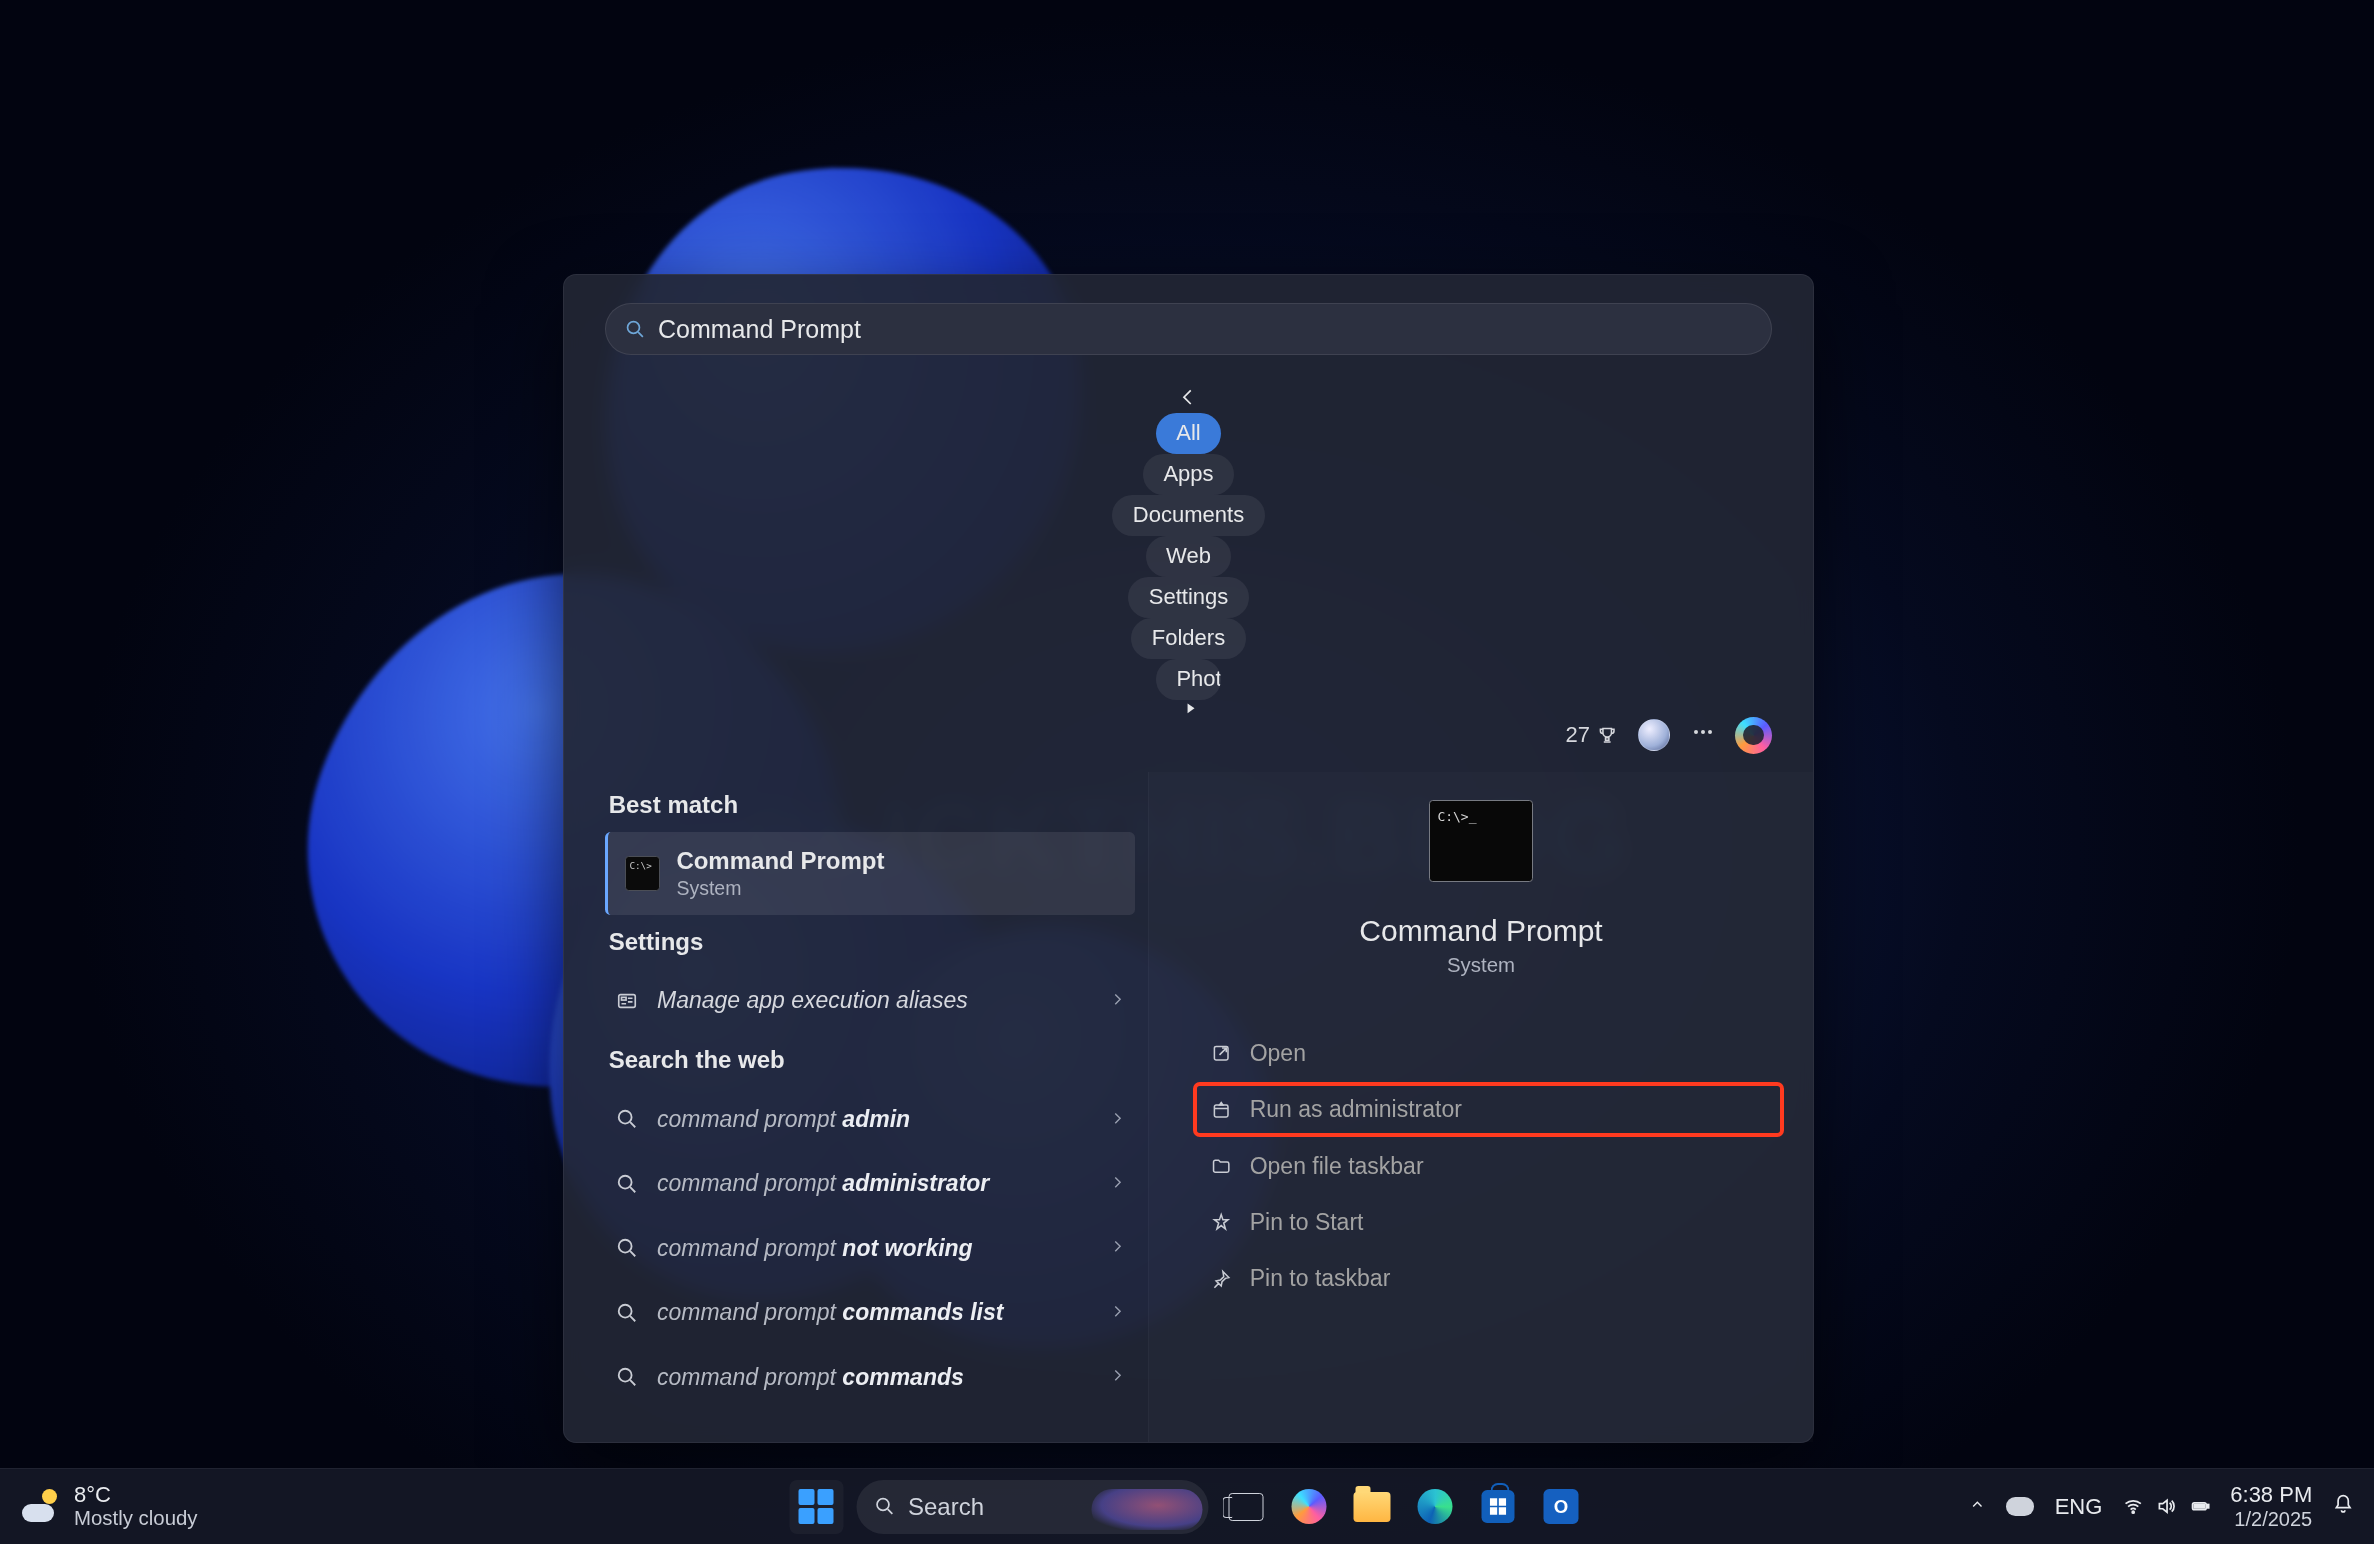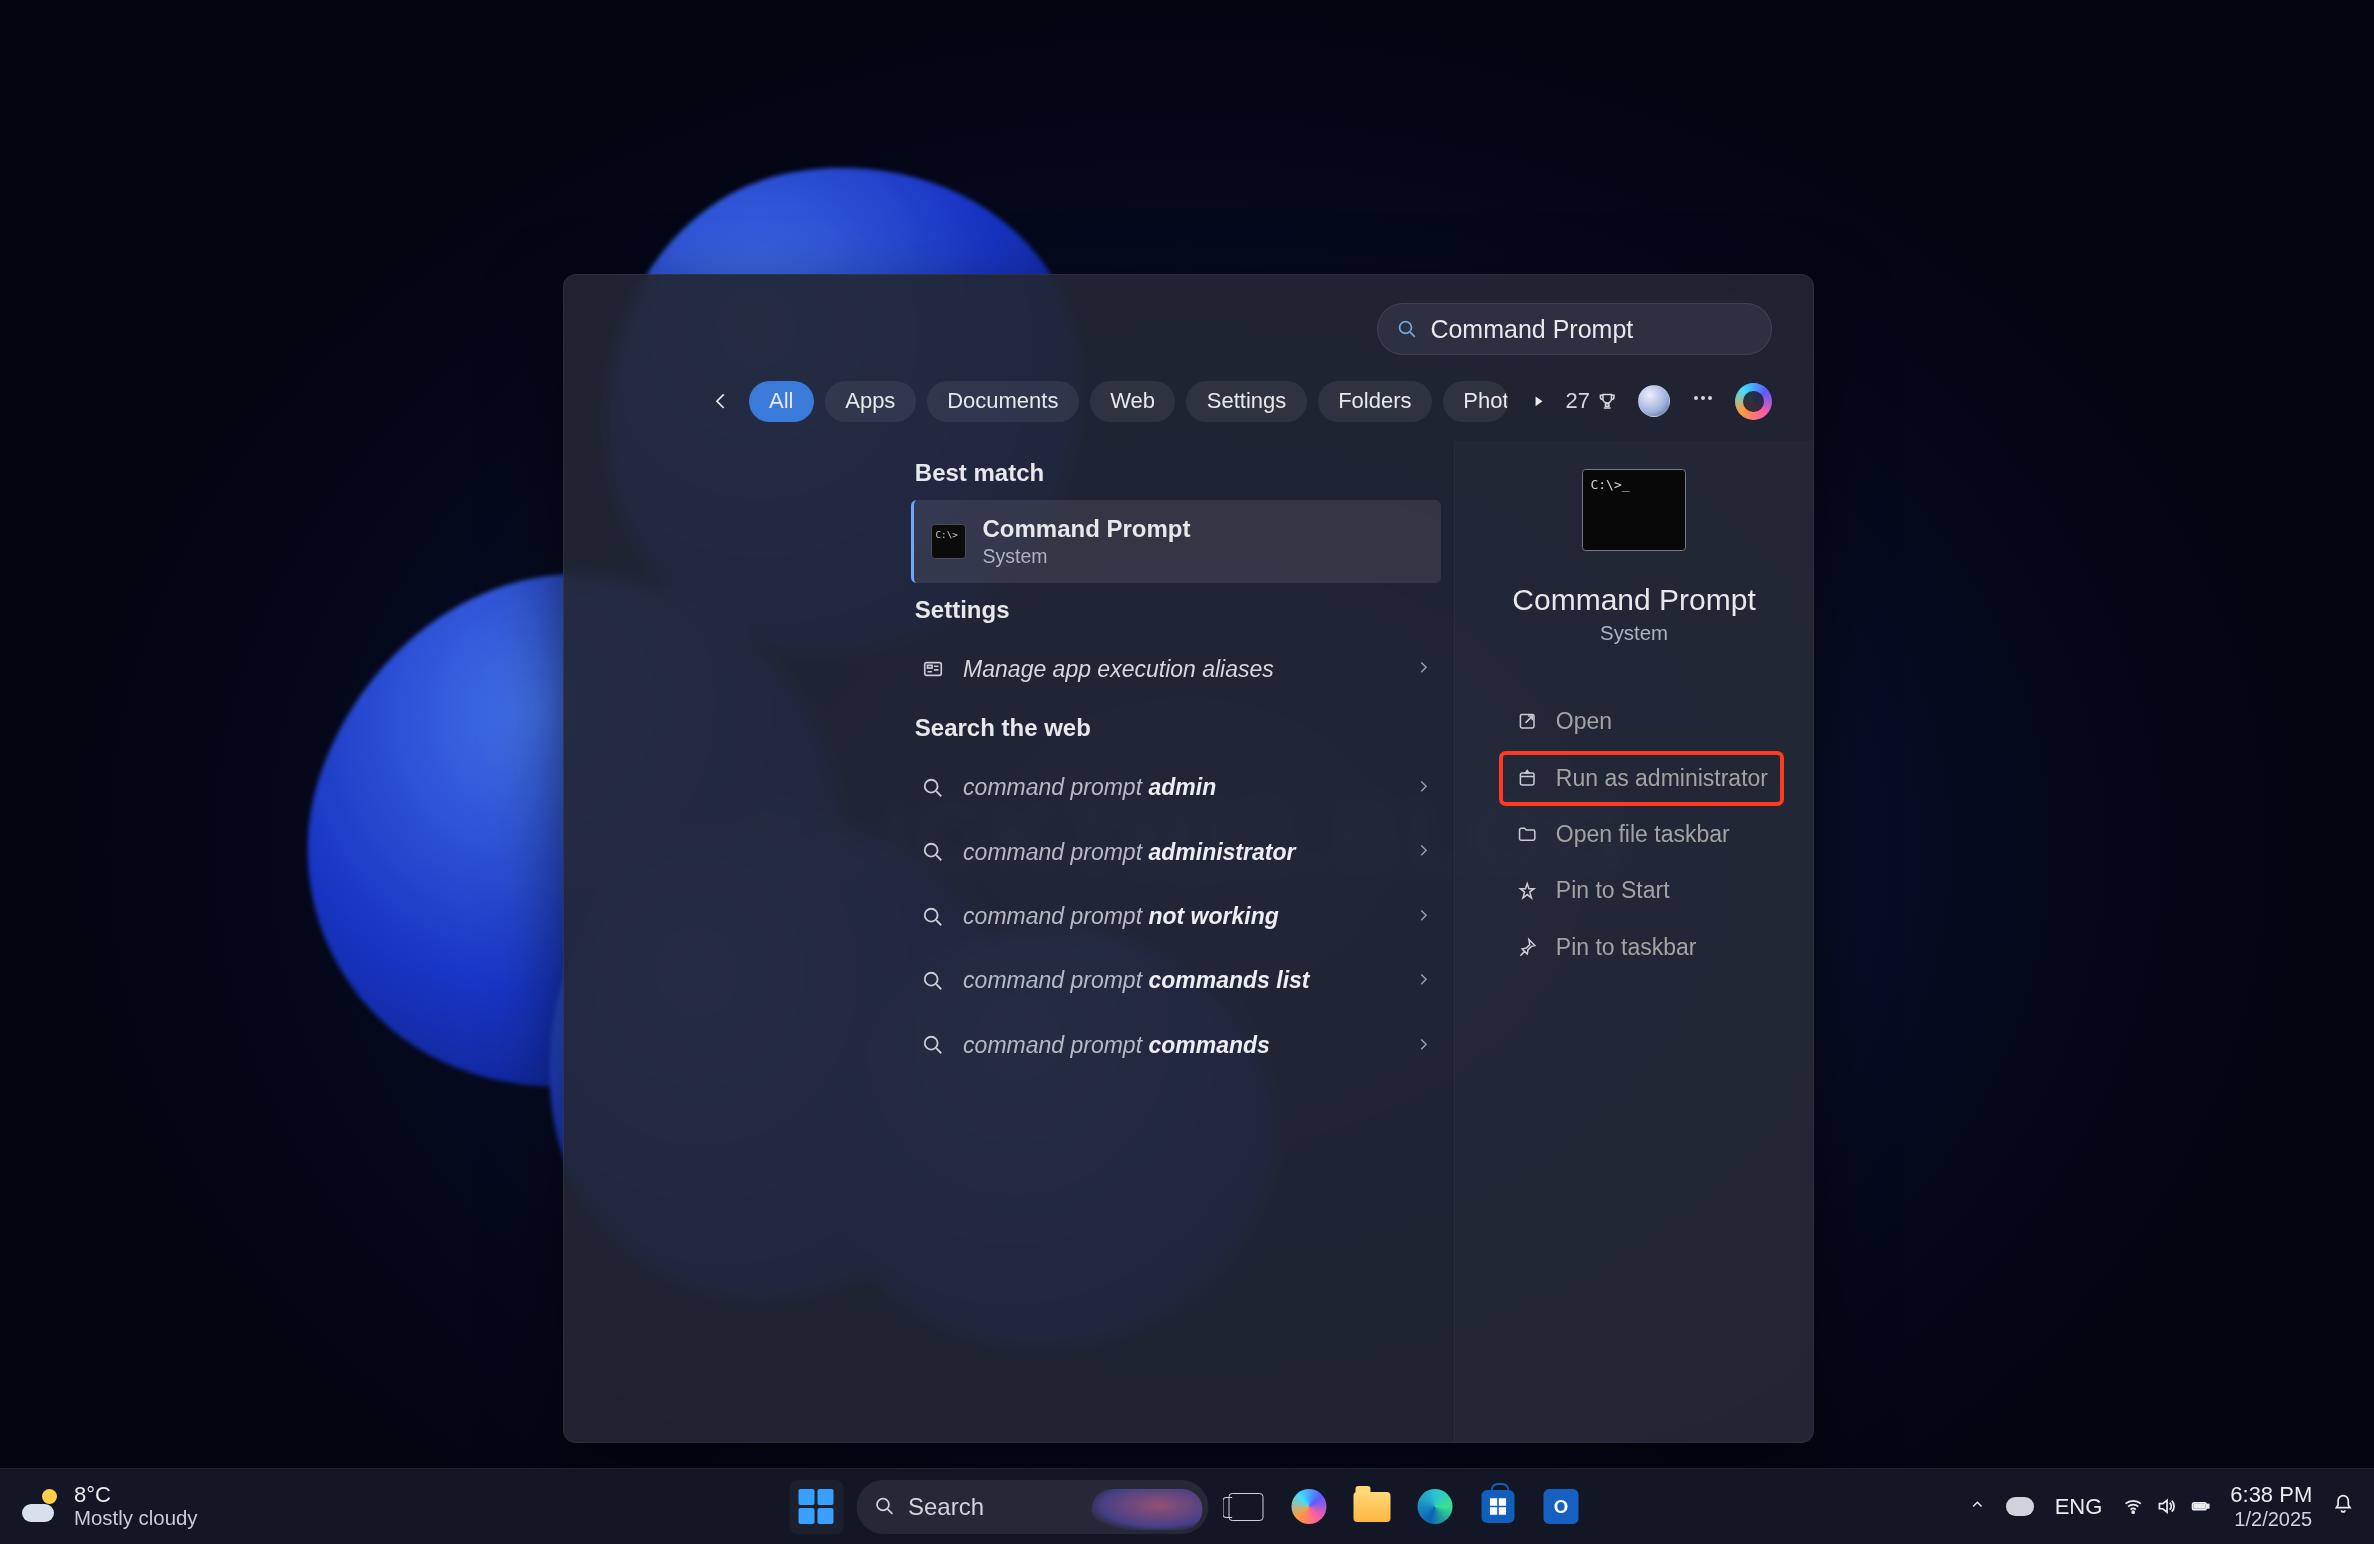--- a/index.html
+++ b/index.html
@@ -45,21 +45,20 @@
   width: 1251px;
   height: 1169px;
   background: rgba(34,38,52,0.92);
   border: 0.9px solid rgba(255,255,255,0.06);
   border-radius: 13px;
   box-shadow: 0 28px 74px rgba(0,0,0,0.6);
   backdrop-filter: blur(9.3px);
   display: flex;
   flex-direction: column;
   color: #e7e8ea;
-  align-items: flex-end;
 }
 .search-bar-wrap {
   padding: 28px 41px 16.7px 41px;
 }
 .search-bar {
   height: 52px;
   background: #2c3040;
   border: 0.9px solid rgba(255,255,255,0.09);
   border-radius: 26px;
   display: flex;
@@ -75,21 +74,21 @@
   color: #e7e8ea;
   font-size: 25px;
 }
 .search-input::placeholder { color: #9aa0b0; }
 @keyframes blink { 50% { opacity: 0; } }
 
 .filter-row {
   display: flex;
   align-items: center;
   padding: 9.3px 41px 18.6px 41px;
-  gap: 11px;
+  flex-direction: column;
 }
 .back-btn { width:32px; height:32px; display:flex; align-items:center; justify-content:center; color:#e7e8ea; border-radius:50%; cursor:pointer;}
 .back-btn svg{width:20.4px;height:20.4px;}
 .pill {
   height: 41px;
   padding: 0 20.4px;
   border-radius: 20.4px;
   display: flex;
   align-items: center;
   font-size: 22px;

